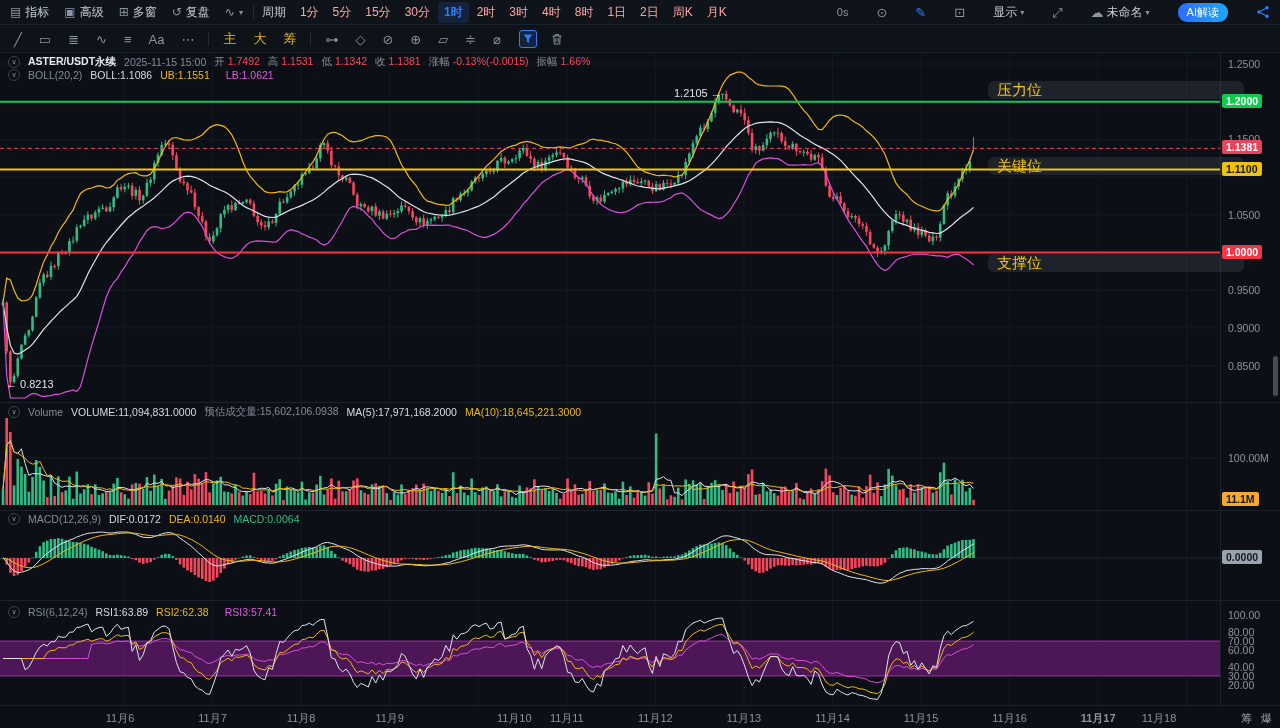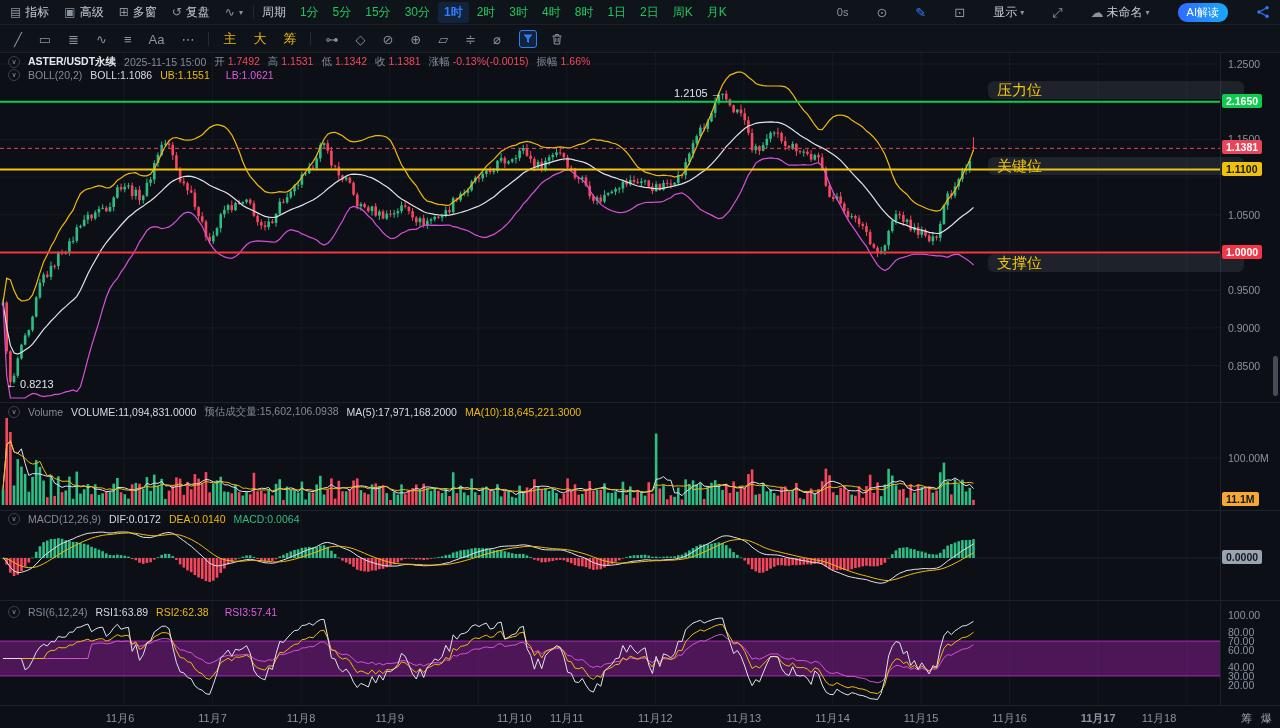--- a/index.html
+++ b/index.html
@@ -5,21 +5,21 @@
   *{margin:0;padding:0;box-sizing:border-box;}
   html,body{width:1280px;height:728px;overflow:hidden;}
   body{position:relative;background:#0c1016;font-family:"Liberation Sans","DejaVu Sans",sans-serif;color:#c7cdd6;user-select:none;}
   .toolbar-top{position:absolute;left:0;top:0;width:1280px;height:25px;background:#0f141b;border-bottom:1px solid #1b212a;display:flex;align-items:center;font-size:12px;color:#c2c9d2;z-index:6;}
   .menus{display:flex;align-items:center;gap:15px;padding:0 10px;}
   .menu-item{display:flex;align-items:center;gap:4px;cursor:pointer;}
   .mi{color:#8b95a1;font-size:12px;}
   .caret{color:#8b95a1;font-size:8px;}
   .period{color:#c2c9d2;margin:0 8px 0 8px;}
   .tfs{display:flex;align-items:center;gap:2px;}
-  .tf{background:none;border:none;color:#22c55e;font-size:12px;padding:2px 6px;border-radius:3px;cursor:pointer;font-family:inherit;}
+  .tf{background:none;border:none;color:#fca5a5;font-size:12px;padding:2px 6px;border-radius:3px;cursor:pointer;font-family:inherit;}
   .tf.active{color:#2d7fff;background:rgba(45,127,255,.14);font-weight:700;}
   .top-right{margin-left:auto;display:flex;align-items:center;gap:28px;padding-right:10px;}
   .ic{color:#8b95a1;font-size:13px;cursor:pointer;line-height:1;}
   .ic.blue{color:#2d7fff;}
   .disp{display:flex;gap:3px;align-items:center;cursor:pointer;}
   .ai-btn{background:linear-gradient(90deg,#2f6bff,#19a8f8);color:#fff;border:none;border-radius:9px;font-size:11px;padding:2px 9px;font-family:inherit;cursor:pointer;}
   .timer{font-size:11px;color:#8b95a1;}
   .toolbar-draw{position:absolute;left:0;top:26px;width:1280px;height:27px;background:#0e1319;border-bottom:1px solid #1b212a;display:flex;align-items:center;z-index:6;}
   .dgroup{display:flex;align-items:center;gap:17px;padding:0 14px;}
   .dic{color:#8b95a1;font-size:13px;cursor:pointer;}
@@ -1339,21 +1339,21 @@
     <div class="tick" style="top: 268.9px;">0.9000</div>
     <div class="tick" style="top: 306.6px;">0.8500</div>
     <div class="tick" style="top: 399px;">100.00M</div>
     <div class="tick" style="top: 556px;">100.00</div>
     <div class="tick" style="top: 573.4px;">80.00</div>
     <div class="tick" style="top: 582.1px;">70.00</div>
     <div class="tick" style="top: 590.8px;">60.00</div>
     <div class="tick" style="top: 608.2px;">40.00</div>
     <div class="tick" style="top: 616.9px;">30.00</div>
     <div class="tick" style="top: 625.6px;">20.00</div>
-    <div class="badge" style="top: 40.7px; background: rgb(14, 203, 78); color: rgb(255, 255, 255);">2.1650</div>
+    <div class="badge" style="top: 40.7px; background: rgb(14, 203, 78); color: rgb(255, 255, 255);">1.2000</div>
     <div class="badge" style="top: 87.3726px; background: rgb(233, 69, 90); color: rgb(255, 255, 255);">1.1381</div>
     <div class="badge" style="top: 108.56px; background: rgb(240, 193, 11); color: rgb(19, 23, 34);">1.1100</div>
     <div class="badge" style="top: 191.5px; background: rgb(242, 54, 69); color: rgb(255, 255, 255);">1.0000</div>
     <div class="badge" style="top: 438.783px; background: rgb(247, 168, 51); color: rgb(19, 23, 34);">11.1M</div>
     <div class="badge" style="top: 497px; background: rgb(154, 164, 175); color: rgb(19, 23, 34);">0.0000</div>
   </div>
 
 <div class="time-axis" id="time-axis">
   <div class="corner" id="corner-toggles">
       <span>筹</span>

